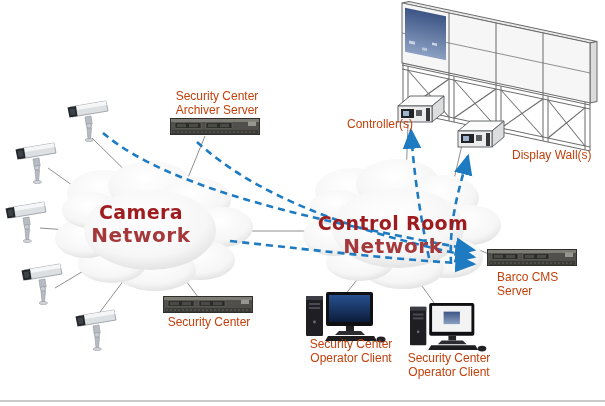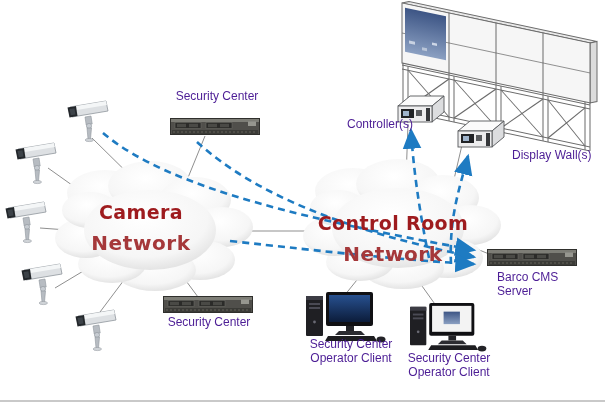--- a/index.html
+++ b/index.html
@@ -1,25 +1,25 @@
 <!DOCTYPE html>
 <html><head>
 <meta charset="utf-8">
 <style>
   html,body{margin:0;padding:0;background:#ffffff;}
   #canvas{position:relative;width:605px;height:406px;background:#ffffff;overflow:hidden;
           font-family:"Liberation Sans",sans-serif;}
   #art{position:absolute;left:0;top:0;}
-  .lbl{position:absolute;font:12px/1.2 "Liberation Sans",sans-serif;color:#4c1d95;white-space:nowrap;}
+  .lbl{position:absolute;font:12px/1.2 "Liberation Sans",sans-serif;color:#c2410c;white-space:nowrap;}
   .lbl.center{transform:translateX(-50%);text-align:center;}
   .lbl.right{transform:translateX(-100%);text-align:right;}
   .cloud-title{position:absolute;transform:translateX(-50%);text-align:center;white-space:nowrap;
                font-family:"DejaVu Sans",sans-serif;}
   .cloud-title .t1{display:block;font-size:19px;font-weight:bold;color:#9e1b1e;letter-spacing:.4px;}
-  .cloud-title .t2{display:block;font-size:20px;font-weight:600;color:#a5383a;letter-spacing:.6px;margin-top:8px;}
+  .cloud-title .t2{display:block;font-size:20px;font-weight:600;color:#a5383a;letter-spacing:.6px;margin-top:0px;}
   .divider{position:absolute;left:0;right:0;top:400px;height:2px;background:#c9c9c9;}
 </style>
 </head>
 <body>
 
 <div id="canvas">
 
   <svg id="art" width="605" height="406" viewBox="0 0 605 406">
     <defs>
       <radialGradient id="cg" cx="45%" cy="35%" r="75%">
@@ -196,20 +196,21 @@
     <span class="t1">Camera</span>
     <span class="t2">Network</span>
   </div>
   <div class="cloud-title" style="left:393px;top:212px;">
     <span class="t1">Control Room</span>
     <span class="t2">Network</span>
   </div>
 
   <div class="lbl center" style="left:217px;top:89px;">
     <div>Security Center</div>
+    <div>Archiver Server</div>
   </div>
 
   <div class="lbl center" style="left:209px;top:315px;">
     <div>Security Center</div>
   </div>
 
   <div class="lbl right" style="left:413px;top:117px;">Controller(s)</div>
 
   <div class="lbl" style="left:512px;top:148px;">Display Wall(s)</div>
 

